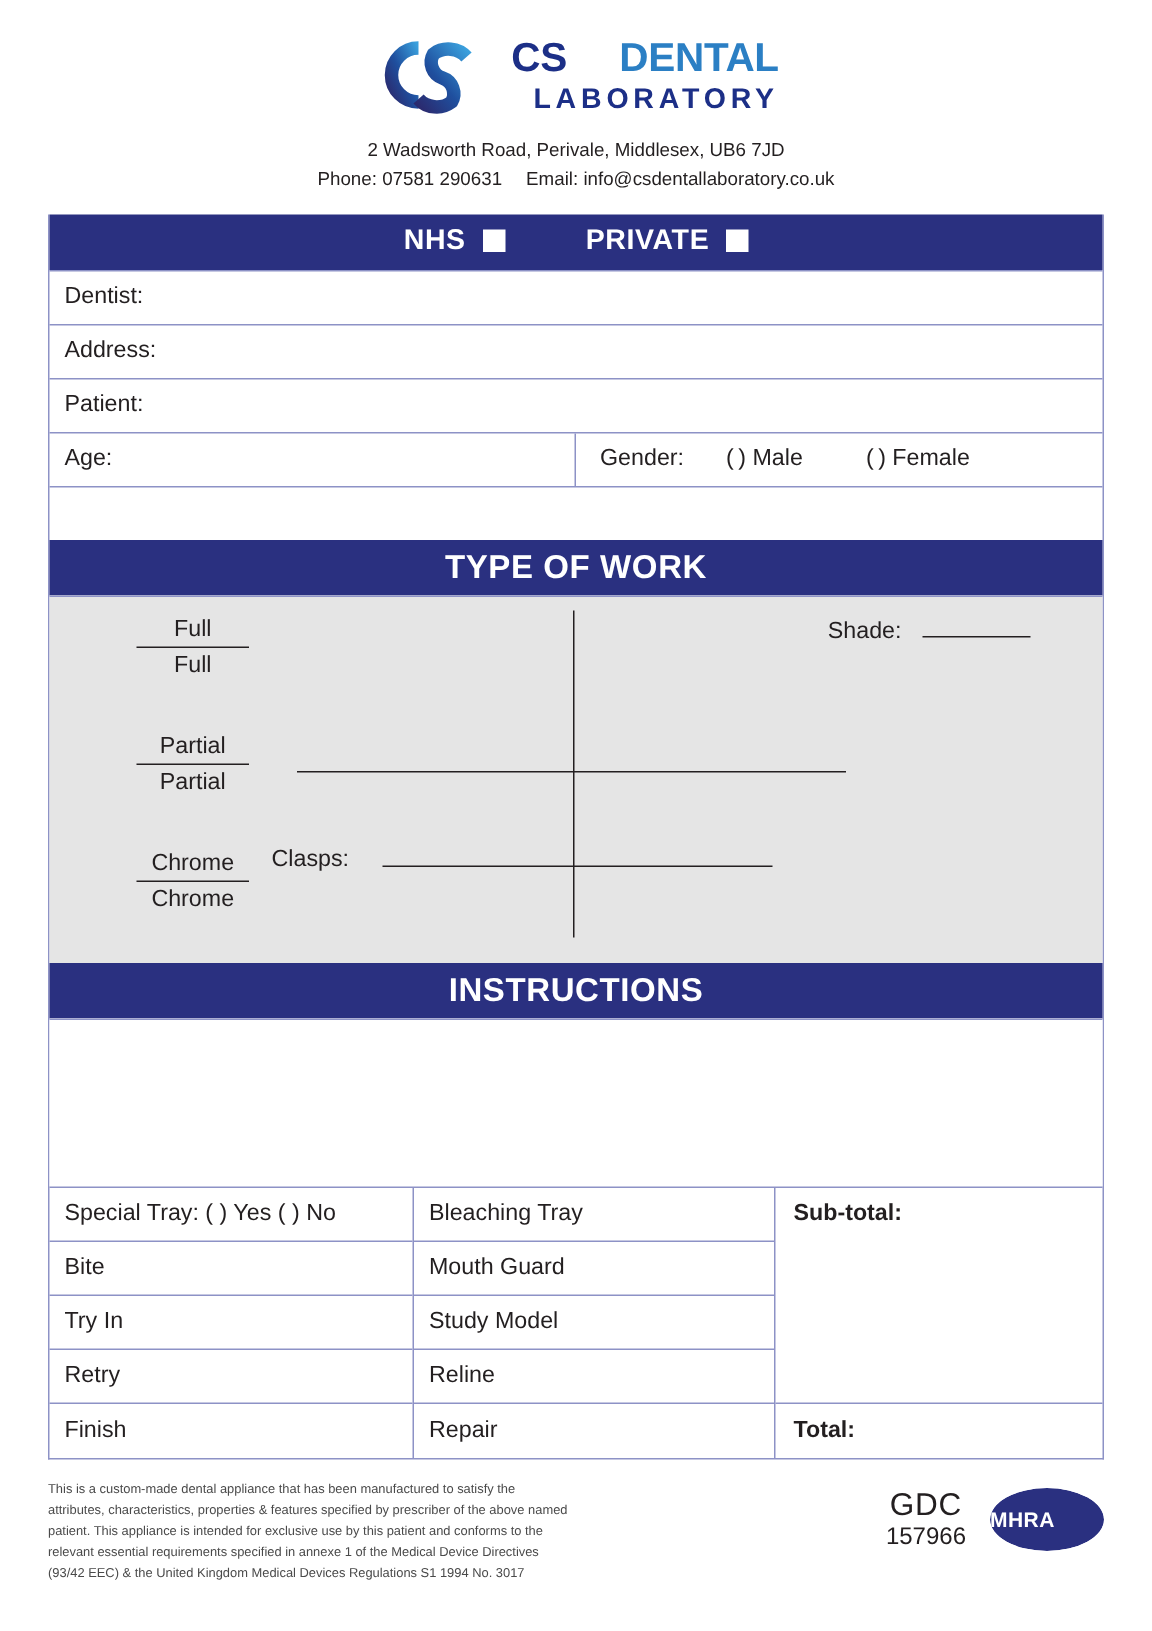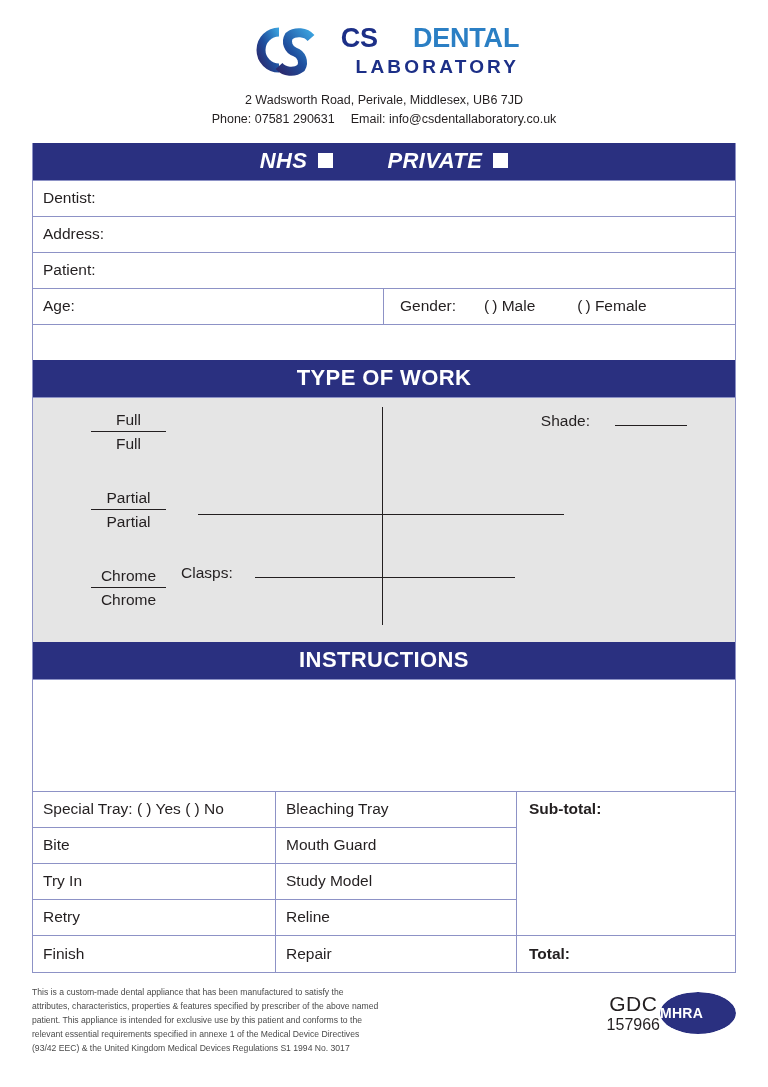--- a/index.html
+++ b/index.html
@@ -62,21 +62,21 @@
   .band {
     background: #2a3080;
     color: #ffffff;
     text-align: center;
     font-weight: bold;
     letter-spacing: 0.4px;
     display: flex;
     align-items: center;
     justify-content: center;
   }
-  .band-nhs { height: 37px; font-size: 22px; gap: 0; font-style: italic; }
+  .band-nhs { height: 37px; font-size: 19px; gap: 0; }
   .band-work { height: 37px; font-size: 22px; }
   .band-instr { height: 37px; font-size: 22px; }
 
   .chk {
     display: inline-block;
     width: 15px;
     height: 15px;
     background: #ffffff;
     margin-left: 11px;
     vertical-align: middle;
@@ -141,21 +141,21 @@
     top: 166px;
     font-size: 15.5px;
   }
   .shade {
     position: absolute;
     right: 48px;
     top: 14px;
     font-size: 15.5px;
     display: flex;
     align-items: baseline;
-    gap: 25px;
+    gap: 14px;
   }
   .shade-line {
     display: inline-block;
     width: 72px;
     border-bottom: 1.3px solid #231f20;
     height: 13px;
   }
 
   
   .instr-body {
@@ -206,20 +206,21 @@
   }
   .legal {
     font-size: 8.6px;
     line-height: 1.62;
     color: #4a4a4a;
     max-width: 470px;
   }
   .marks {
     display: flex;
     align-items: center;
+    gap: 16px;
     padding-top: 6px;
   }
   .gdc { text-align: center; line-height: 1.12; color: #231f20; }
   .gdc-label { font-size: 21px; letter-spacing: 0.5px; }
   .gdc-number { font-size: 16px; }
   .mhra {
     width: 76px;
     height: 42px;
     background: #2a3080;
     border-radius: 50% / 50%;

